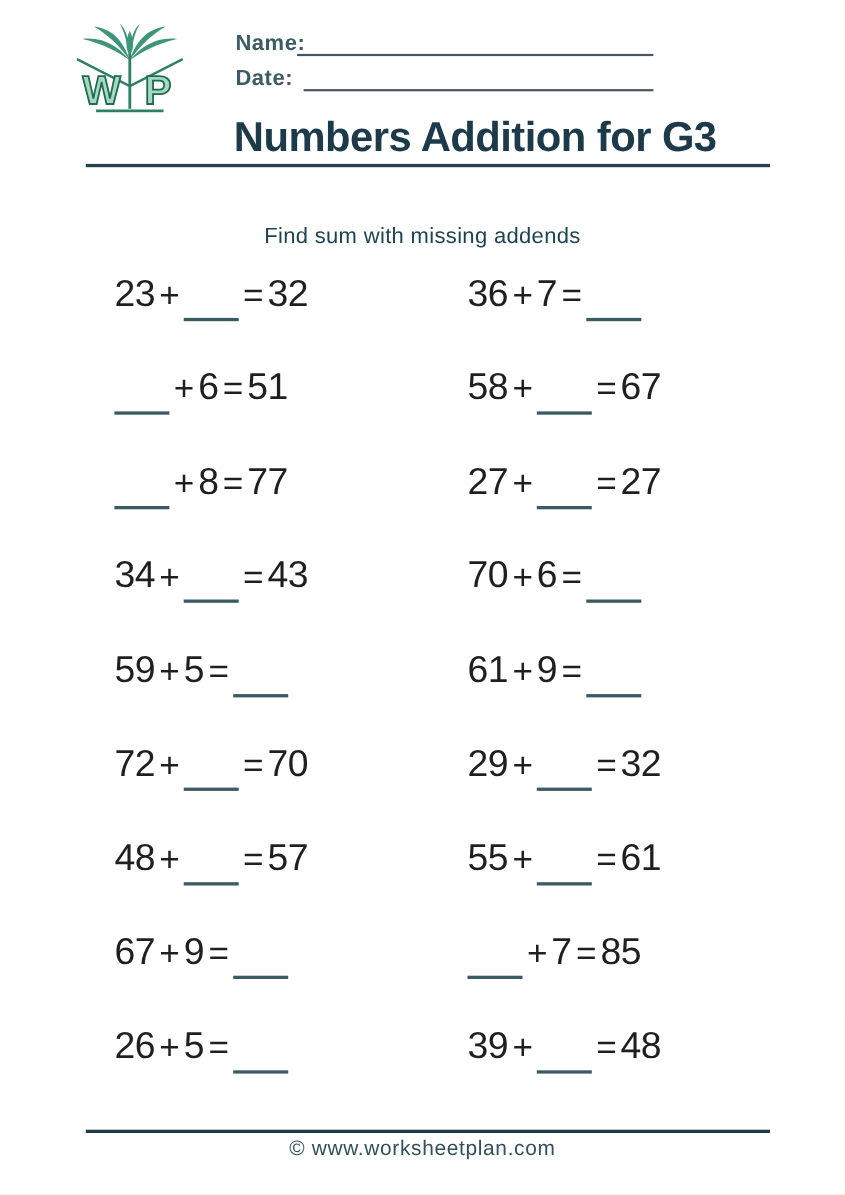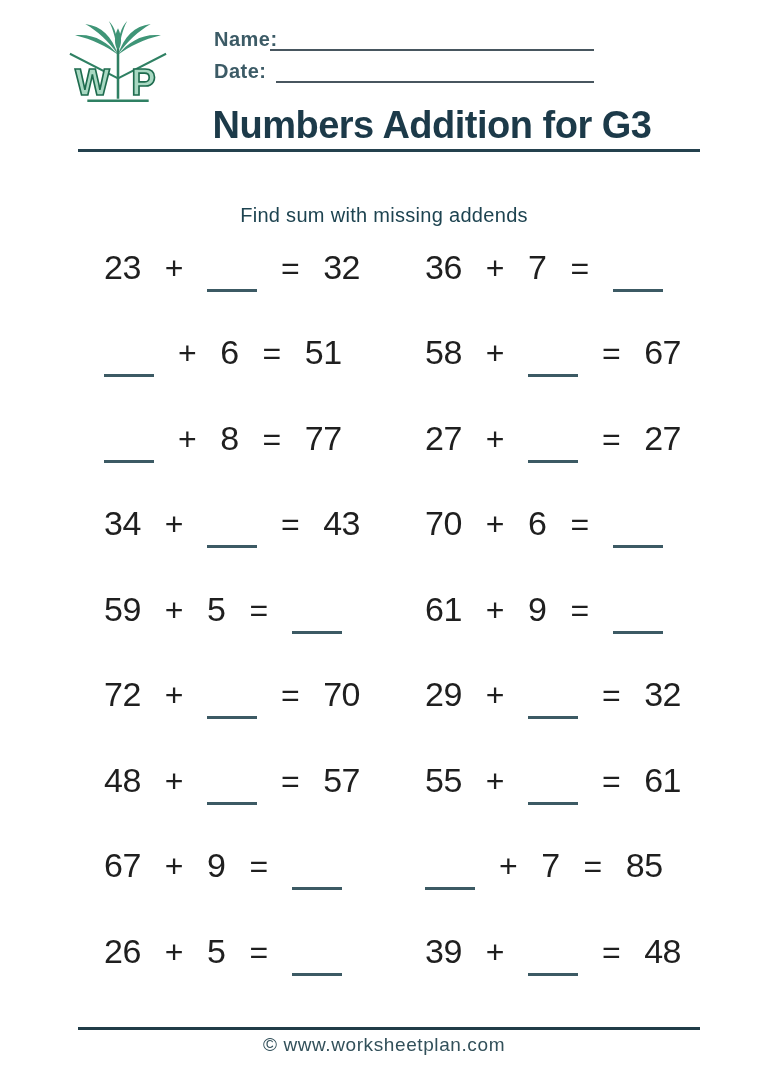--- a/index.html
+++ b/index.html
@@ -44,21 +44,21 @@
   }
 
   
   .problems {
     position:absolute; top:232px; left:78px; width:622px;
     display:grid;
     grid-template-columns:1fr 1fr;
     grid-auto-rows:85.5px;
   }
   .problem {
-    display:flex; align-items:flex-end; gap:24px;
+    display:flex; align-items:flex-end; gap:4px;
     padding-left:26px; padding-bottom:34px;
   }
   .problem:nth-child(even) { padding-left:36px; }
   .tok {
     font-size:34px; line-height:1; letter-spacing:-0.5px;
     color:#1f1f1f;
   }
   .op { font-size:32px; }
   .blank {
     display:inline-block; width:50px; height:0;

